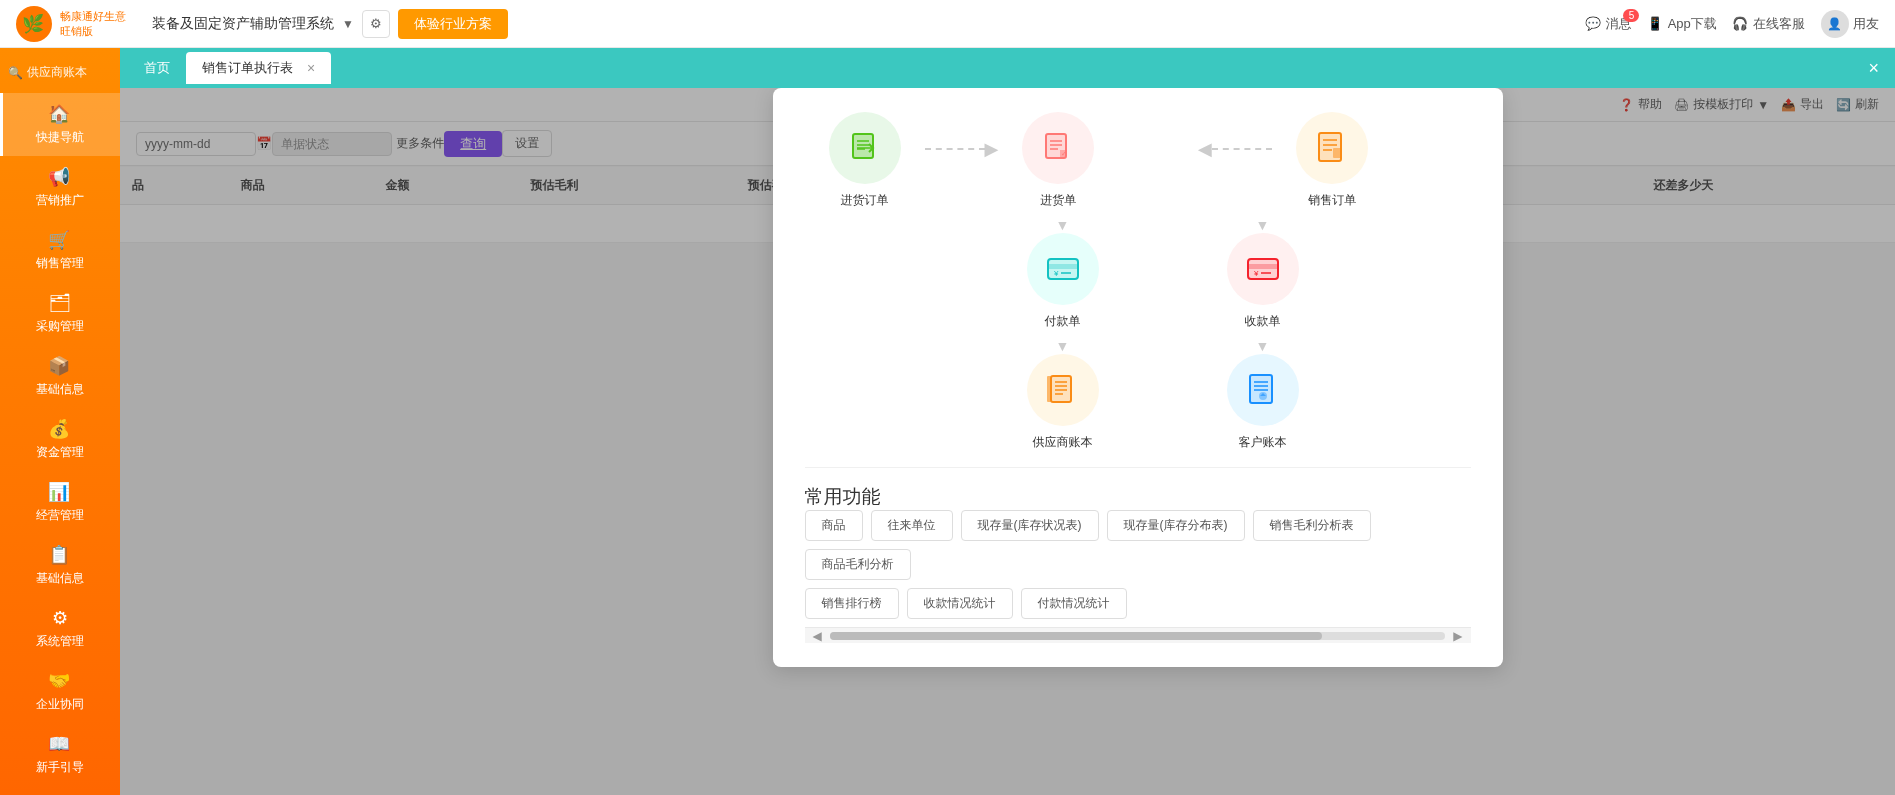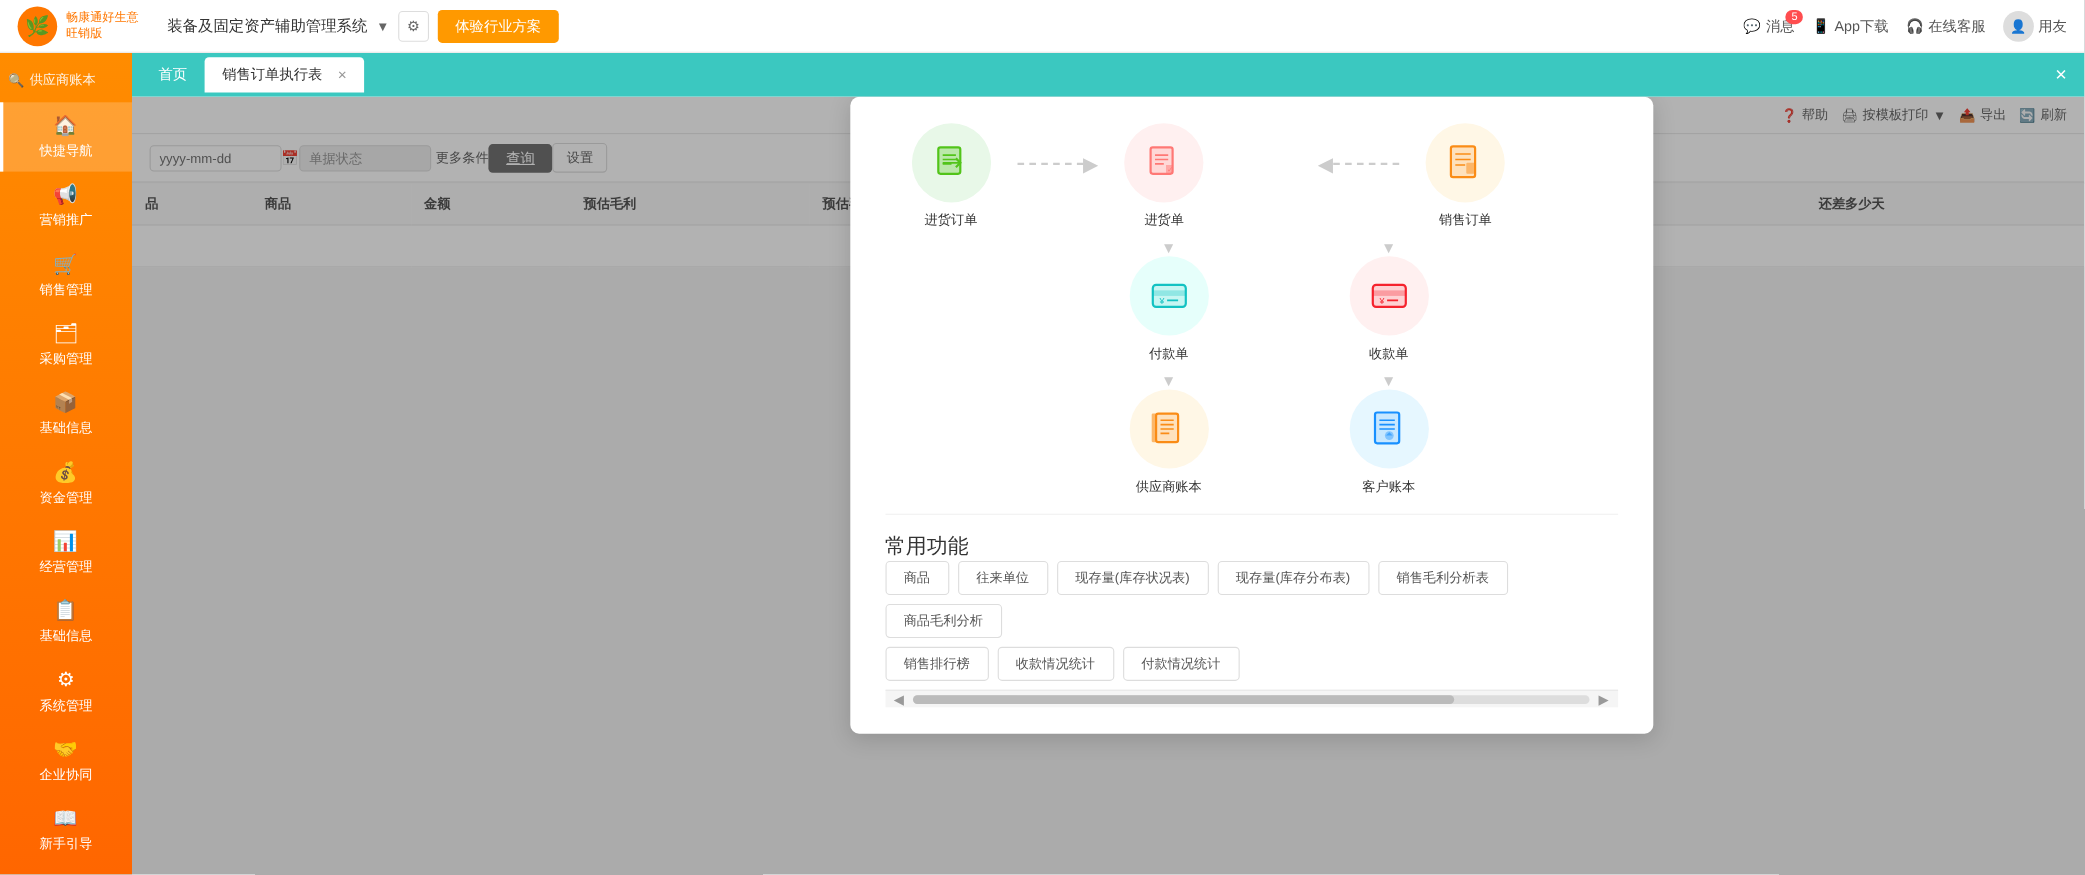--- a/index.html
+++ b/index.html
@@ -232,21 +232,21 @@
     }
     .toolbar-btn {
       display: flex;
       align-items: center;
       gap: 4px;
       color: #666;
       font-size: 12px;
       cursor: pointer;
     }
     .toolbar-btn-primary {
-      background: #737373;
+      background: #8b5cf6;
       color: white;
       padding: 4px 16px;
       border: none;
       border-radius: 4px;
       cursor: pointer;
       font-size: 13px;
       text-decoration: underline;
     }
     .toolbar-btn-secondary {
       background: white;

